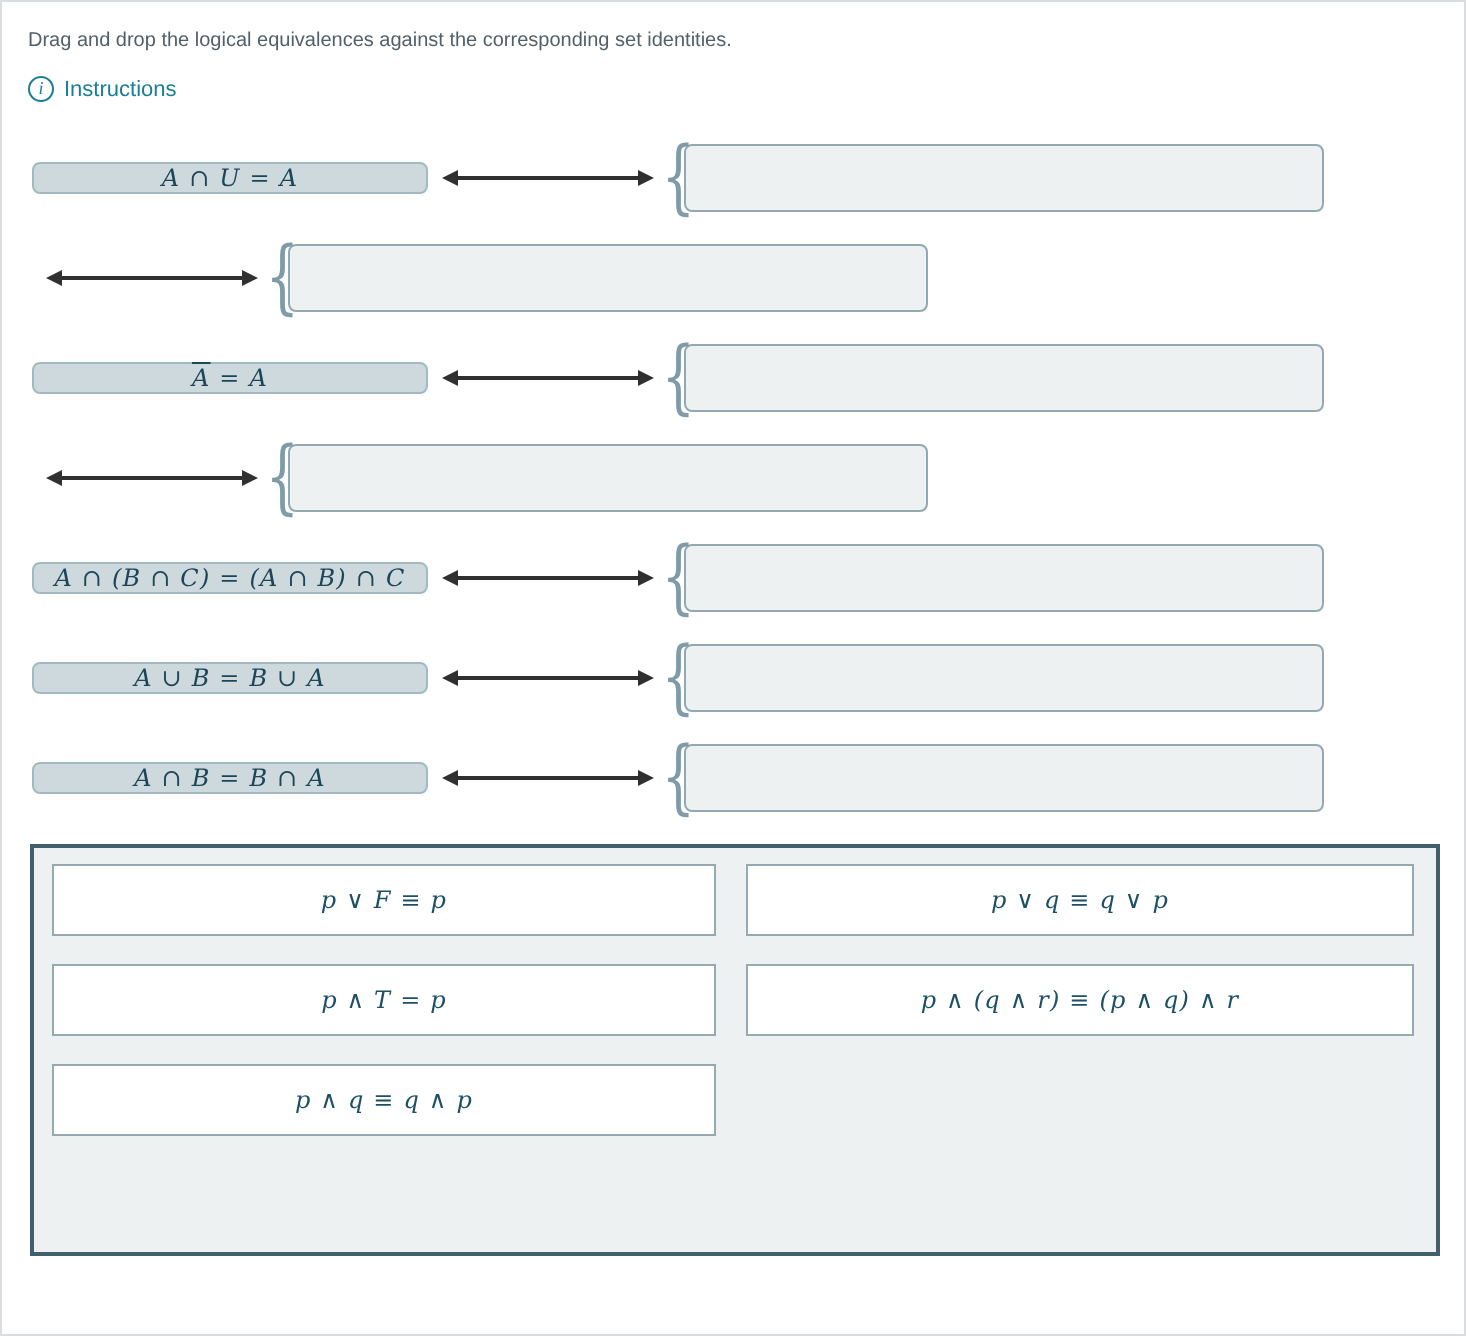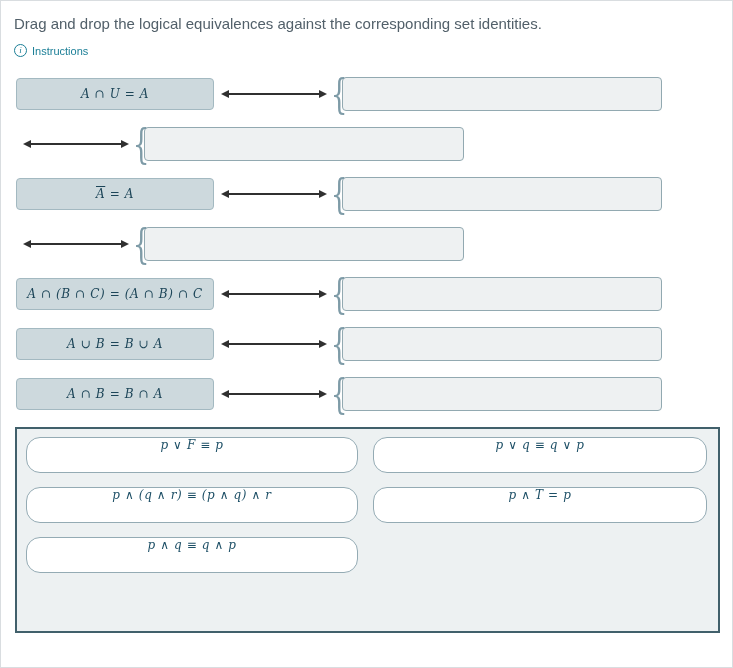--- a/index.html
+++ b/index.html
@@ -16,38 +16,38 @@
   
   .header { display: flex; justify-content: space-between; align-items: flex-start; padding: 10px 10px 0 13px; }
   .title { font-size: 13px; font-weight: bold; color: #1d323e; padding-top: 5px; letter-spacing: 0.2px; }
   .audio-btn {
     width: 36px; height: 32px; background: #fff;
     border: 1px solid #31505b; border-radius: 6px;
     display: flex; align-items: center; justify-content: center;
     cursor: pointer; padding: 0;
   }
 
-  .prompt { font-size: 15px; color: #52606a; padding: 14px 13px 0 13px; }
+  .prompt { font-size: 10px; color: #52606a; padding: 14px 13px 0 13px; }
 
   .instructions {
     display: inline-flex; align-items: center; gap: 5px;
     margin: 12px 0 0 13px; color: #1a7e96; font-size: 11px; cursor: pointer;
   }
   .info-circle {
     width: 13px; height: 13px; border: 1px solid #1a7e96; border-radius: 50%;
     display: inline-flex; align-items: center; justify-content: center;
     font-family: "Liberation Serif", serif; font-style: italic;
     font-size: 9px; line-height: 1; color: #1a7e96;
   }
 
   
   .rows { padding: 20px 0 0 15px; display: flex; flex-direction: column; gap: 16px; }
   .match-row { display: flex; align-items: center; height: 34px; }
   .identity-box {
-    width: 198px; height: 32px;
+    width: 198px; height: 16px;
     background: #cdd9dd; border: 1px solid #a3b9c1; border-radius: 4px;
     display: flex; align-items: center; justify-content: center;
     flex: none;
   }
   .math {
     font-family: "DejaVu Serif", "Liberation Serif", serif;
     font-style: italic; font-size: 12px; color: #1c4558;
     letter-spacing: 0.6px; white-space: pre;
   }
   .over { text-decoration: overline; }
@@ -84,22 +84,22 @@
   .options-panel {
     margin: 16px 0 0 14px; width: 705px; height: 206px;
     border: 2px solid #41606b; background: #edf1f2;
     padding: 8px 9px;
     display: grid; grid-template-columns: 332px 334px;
     column-gap: 15px; row-gap: 14px;
     align-content: start;
   }
   .option-box {
     height: 36px; background: #fff;
-    border: 1px solid #94abb4; border-radius: 14px;
-    display: flex; align-items: flex-start; justify-content: center;
+    border: 1px solid #94abb4; border-radius: 0;
+    display: flex; align-items: center; justify-content: center;
     cursor: grab;
   }
   .option-box .math { color: #1d4f66; }
 </style>
 </head>
 <body>
 
 <div class="page">
 
 
@@ -172,23 +172,23 @@
   </div>
 
   <div class="options-panel">
     <div class="option-box">
       <span class="math">p ∨ F ≡ p</span>
     </div>
     <div class="option-box">
       <span class="math">p ∨ q ≡ q ∨ p</span>
     </div>
     <div class="option-box">
-      <span class="math">p ∧ (q ∧ r) ≡ (p ∧ q) ∧ r</span>
+      <span class="math">p ∧ T = p</span>
     </div>
     <div class="option-box">
-      <span class="math">p ∧ T = p</span>
+      <span class="math">p ∧ (q ∧ r) ≡ (p ∧ q) ∧ r</span>
     </div>
     <div class="option-box">
       <span class="math">p ∧ q ≡ q ∧ p</span>
     </div>
   </div>
 
 </div>
 
 </body></html>

